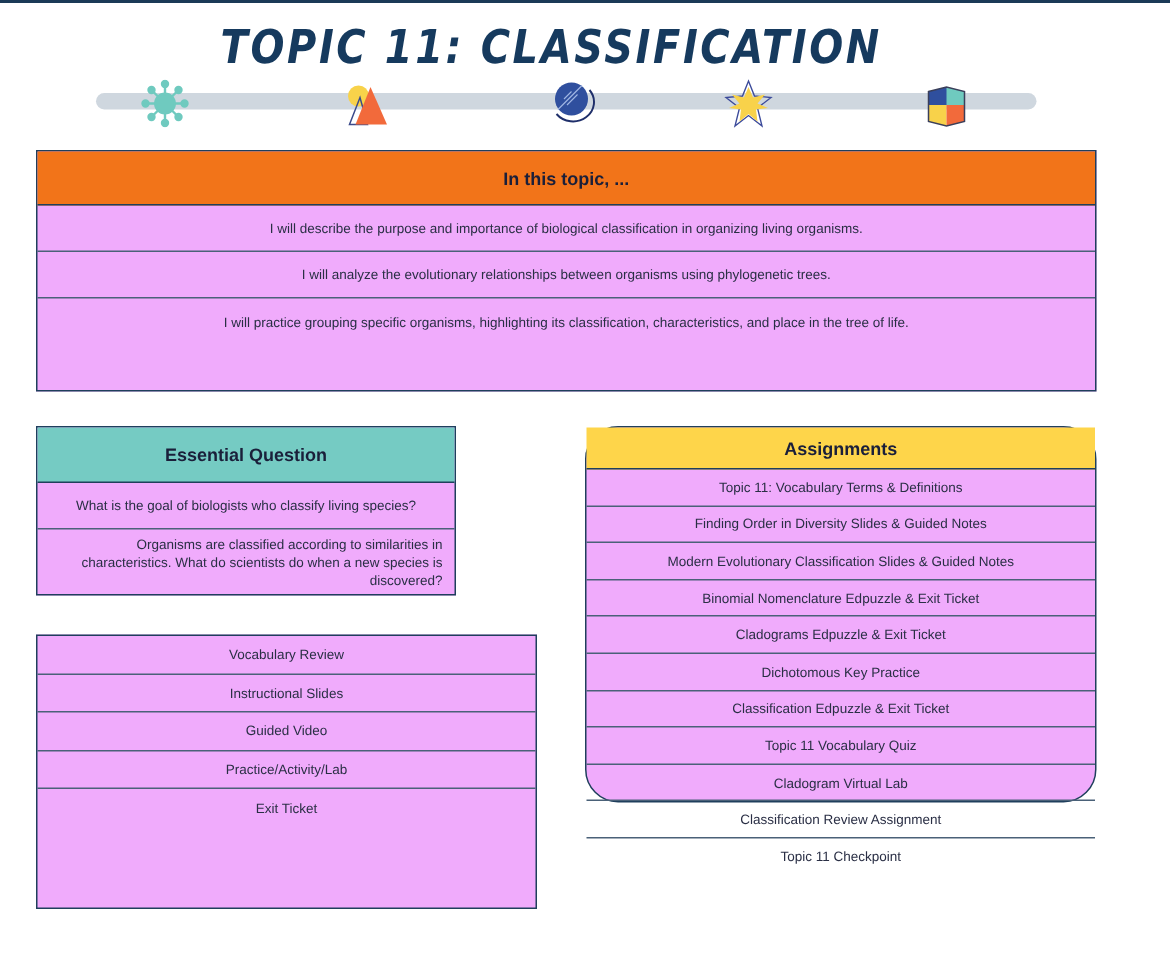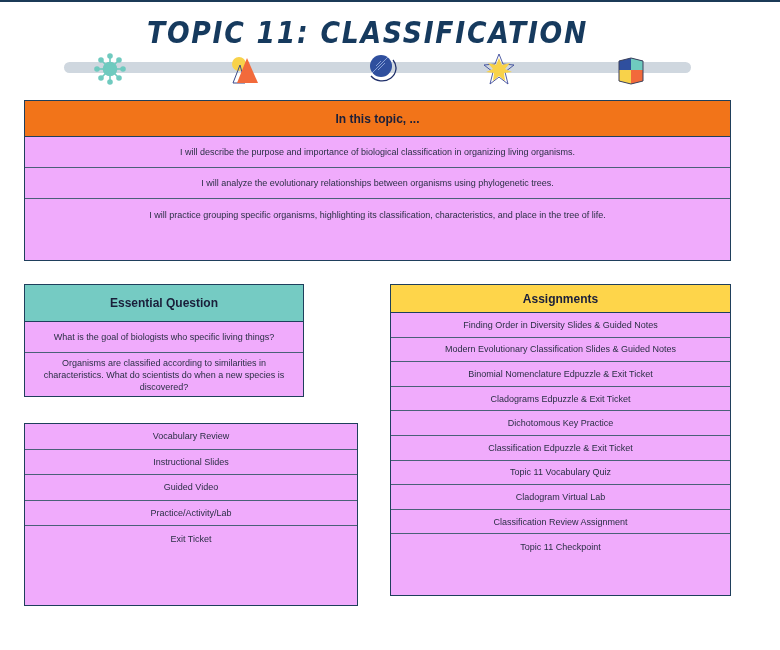--- a/index.html
+++ b/index.html
@@ -21,36 +21,36 @@
     background: #cfd7df; border-radius: 6px;
   }
   .ico { position: absolute; }
   .box { position: absolute; box-sizing: border-box; border: 1.5px solid #1f3f5c; background: #f0abfc; }
   .box .hdr {
     display: flex; align-items: center; justify-content: center;
     font-weight: bold; font-size: 12px; color: #1a1f3a;
     border-bottom: 1.5px solid #1f3f5c;
   }
   .box .row {
-    display: flex; align-items: center; justify-content: center; text-align: center;
+    display: flex; align-items: center; justify-content: center; text-align: right;
     font-size: 9px; color: #2a2f45; border-bottom: 1.5px solid #4a6178; box-sizing: border-box;
     padding: 4px 8px; line-height: 12px;
   }
   .box .row:last-child { border-bottom: none; }
   #topic { left: 24px; top: 100px; width: 707px; height: 161px; }
   #topic .hdr { background: #f27419; height: 35px; font-size: 12px; }
   #topic .row { height: 31px; font-size: 9px; }
   #eq { left: 24px; top: 284px; width: 280px; height: 113px; }
   #eq .hdr { background: #75cbc3; height: 36px; }
   #eq .row1 { height: 31px; }
   #eq .row2 { height: 44px; }
   #daily { left: 24px; top: 423px; width: 334px; height: 183px; }
   #daily .hdr { background: #e6eefa; height: 29px; }
   #daily .row { height: 25.5px; }
-  #assign { left: 390px; top: 284px; width: 341px; height: 312px; }
+  #assign { left: 390px; top: 284px; width: 341px; height: 251px; border-radius: 22px; }
   #assign .hdr { background: #fed54a; height: 27px; }
   #assign .row { height: 24.6px; }
 </style>
 </head>
 <body>
 
 <div class="top-rule"></div>
 <div class="title">TOPIC 11: CLASSIFICATION</div>
 
 <div class="track"></div>
@@ -100,34 +100,35 @@
 
 <div class="box" id="topic">
   <div class="hdr">In this topic, ...</div>
   <div class="row">I will describe the purpose and importance of biological classification in organizing living organisms.</div>
   <div class="row">I will analyze the evolutionary relationships between organisms using phylogenetic trees.</div>
   <div class="row">I will practice grouping specific organisms, highlighting its classification, characteristics, and place in the tree of life.</div>
 </div>
 
 <div class="box" id="eq">
   <div class="hdr">Essential Question</div>
-  <div class="row row1">What is the goal of biologists who specific living things?</div>
+  <div class="row row1">What is the goal of biologists who classify living species?</div>
   <div class="row row2">Organisms are classified according to similarities in characteristics. What do scientists do when a new species is discovered?</div>
 </div>
 
 <div class="box" id="daily">
   <div class="row">Vocabulary Review</div>
   <div class="row">Instructional Slides</div>
   <div class="row">Guided Video</div>
   <div class="row">Practice/Activity/Lab</div>
   <div class="row">Exit Ticket</div>
 </div>
 
 <div class="box" id="assign">
   <div class="hdr">Assignments</div>
+  <div class="row">Topic 11: Vocabulary Terms &amp; Definitions</div>
   <div class="row">Finding Order in Diversity Slides &amp; Guided Notes</div>
   <div class="row">Modern Evolutionary Classification Slides &amp; Guided Notes</div>
   <div class="row">Binomial Nomenclature Edpuzzle &amp; Exit Ticket</div>
   <div class="row">Cladograms Edpuzzle &amp; Exit Ticket</div>
   <div class="row">Dichotomous Key Practice</div>
   <div class="row">Classification Edpuzzle &amp; Exit Ticket</div>
   <div class="row">Topic 11 Vocabulary Quiz</div>
   <div class="row">Cladogram Virtual Lab</div>
   <div class="row">Classification Review Assignment</div>
   <div class="row">Topic 11 Checkpoint</div>

